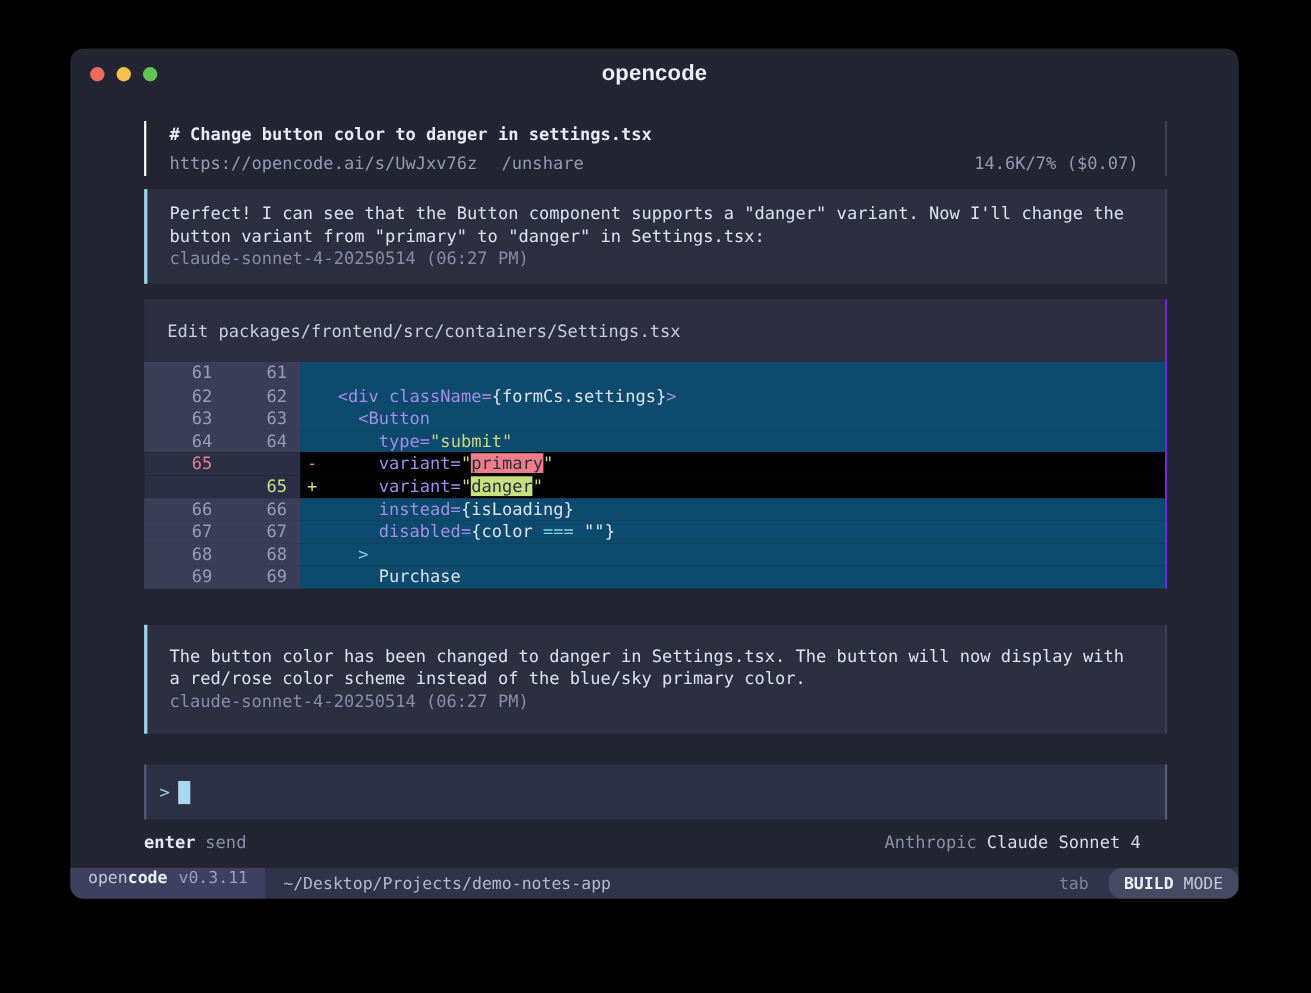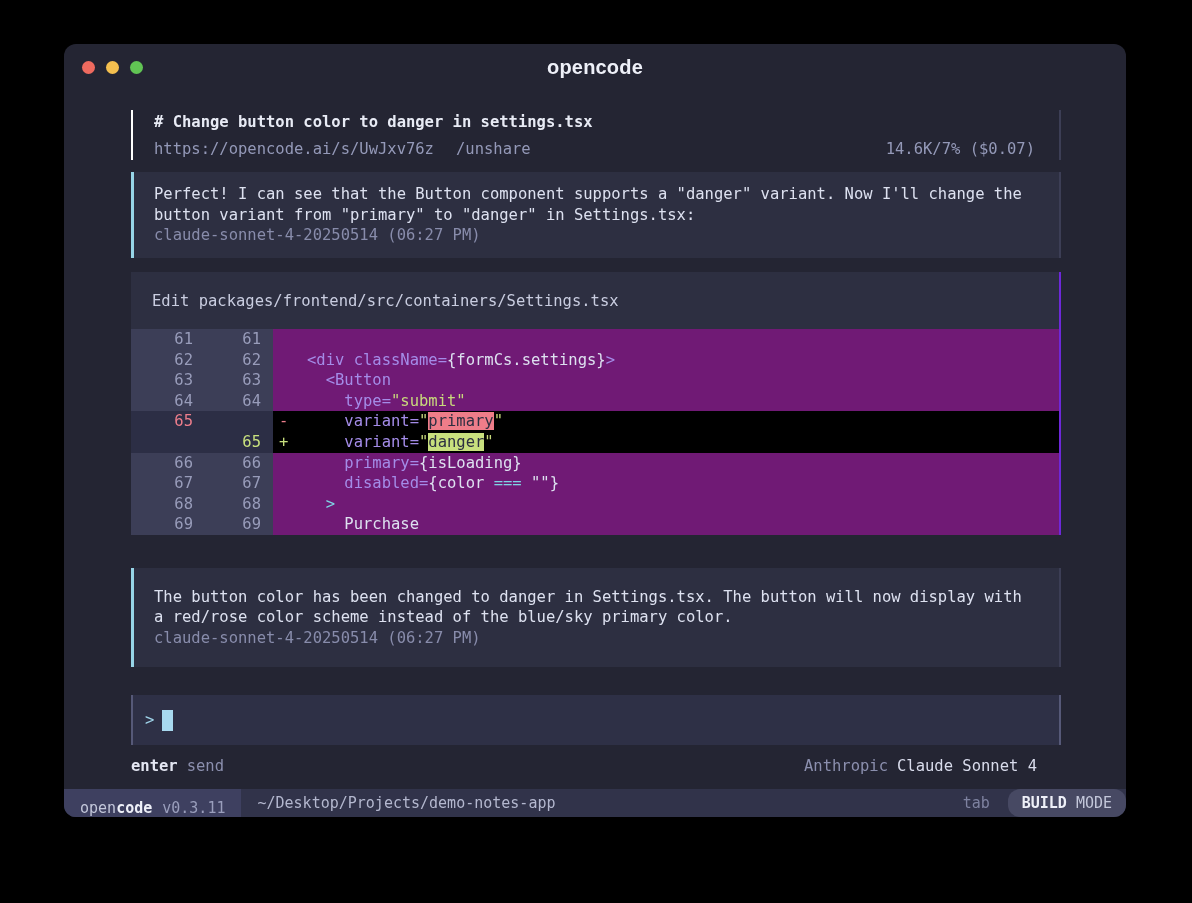--- a/index.html
+++ b/index.html
@@ -51,21 +51,21 @@
   #msg1 { top:128px; height:86px; }
   #msg2 { top:524px; height:99px; }
 
   
   .edit-panel { top:228px; border-right:2px solid #6d28d9; }
   .edit-header {
     background:#2d2f41; height:57px; padding-left:21px;
     display:flex; align-items:center; color:#c9cde0;
   }
   .diff { background:#272939; }
-  .drow { display:flex; height:20.6px; line-height:20.6px; background:#701a75; }
+  .drow { display:flex; height:20.6px; line-height:20.6px; background:#0c4a6e; }
   .drow.del, .drow.add { background:#000000; }
   .gutter { display:flex; background:#3c3e57; width:142px; flex:none; }
   .drow.del .gutter, .drow.add .gutter { background:#2c2e45; }
   .gut-old { width:62px; text-align:right; color:#989cba; flex:none; }
   .gut-new { width:68px; text-align:right; color:#989cba; flex:none; }
   .drow.del .gut-old { color:#ec7d8b; }
   .drow.add .gut-new { color:#c8e07e; }
   .marker { width:20px; padding-left:6px; flex:none; }
   .drow.del .marker { color:#ec7d8b; }
   .drow.add .marker { color:#c8e07e; }
@@ -92,21 +92,21 @@
   .hint-action { color:#8b8fae; margin-left:9px; }
   .hints .spacer { flex:1; }
   .provider { color:#8b8fae; }
   .model { color:#d9dcec; margin-left:9px; }
 
   
   .statusbar {
     position:absolute; left:0; top:745px; width:100%; height:28px;
     background:#31334a; display:flex; align-items:stretch; font-size:15px;
   }
-  .sb-app { background:#3e4060; display:flex; align-items:flex-end; padding:0 16px; }
+  .sb-app { background:#3e4060; display:flex; align-items:flex-start; padding:0 16px; }
   .sb-open { color:#c3c7da; }
   .sb-code { color:#eef0f8; font-weight:bold; }
   .sb-version { color:#9a9ebc; margin-left:10px; }
   .sb-cwd { color:#b4b8cf; display:flex; align-items:center; margin-left:16px; }
   .sb-spacer { flex:1; }
   .sb-tab { color:#7e82a0; display:flex; align-items:center; margin-right:18px; }
   .sb-mode { background:#474963; display:flex; align-items:center; padding:0 14px;border-radius:12px; }
   .sb-build { color:#eef0f8; font-weight:bold; }
   .sb-modeword { color:#c3c7da; margin-left:9px; }
 </style>
@@ -190,21 +190,21 @@
           </div>
           <div class="marker">+</div>
           <div class="dcode"><span class="c-fg">    </span><span class="c-kw">variant=</span><span class="c-str">"</span><span class="c-addhl">danger</span><span class="c-str">"</span></div>
         </div>
         <div class="drow ctx">
           <div class="gutter">
             <div class="gut-old">66</div>
             <div class="gut-new">66</div>
           </div>
           <div class="marker"></div>
-          <div class="dcode"><span class="c-fg">    </span><span class="c-kw">primary=</span><span class="c-fg">{isLoading}</span></div>
+          <div class="dcode"><span class="c-fg">    </span><span class="c-kw">instead=</span><span class="c-fg">{isLoading}</span></div>
         </div>
         <div class="drow ctx">
           <div class="gutter">
             <div class="gut-old">67</div>
             <div class="gut-new">67</div>
           </div>
           <div class="marker"></div>
           <div class="dcode"><span class="c-fg">    </span><span class="c-kw">disabled=</span><span class="c-fg">{color </span><span class="c-op">===</span><span class="c-fg"> </span><span class="c-fg">""}</span></div>
         </div>
         <div class="drow ctx">

